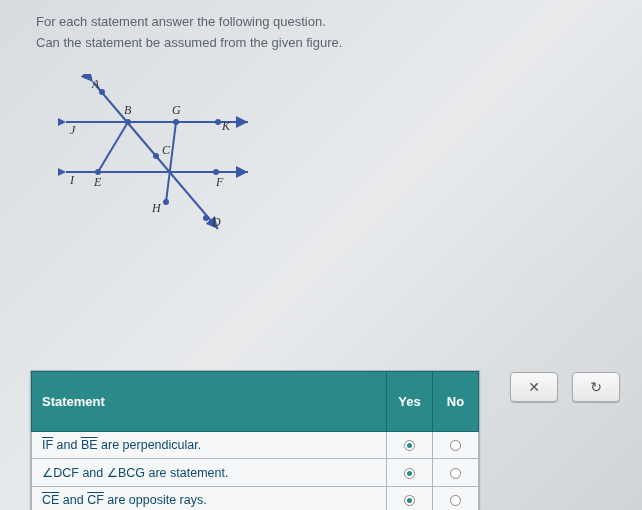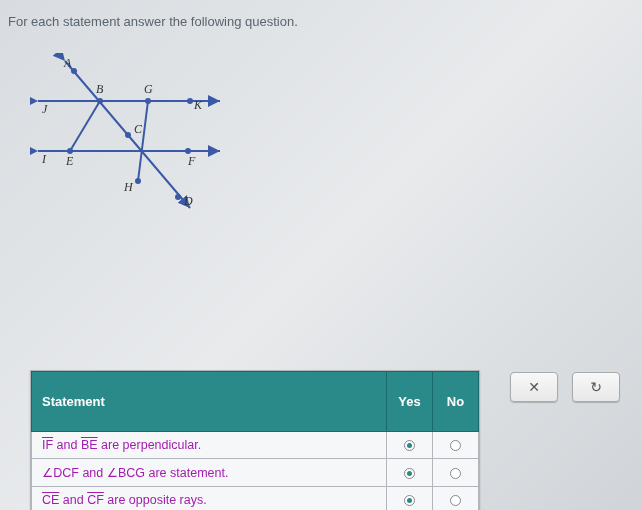--- a/index.html
+++ b/index.html
@@ -9,20 +9,21 @@
     width: 642px;
     height: 510px;
     font-family: Arial, sans-serif;
     background: linear-gradient(135deg, #d8dce0 0%, #e8eaec 50%, #d0d4d8 100%);
     color: #4a5560;
     position: relative;
     overflow: hidden;
   }
   .page {
     padding: 12px 0 0 8px;
+    margin-left: 28px;
   }
   .instruction {
     font-size: 13px;
     color: #5a6570;
     margin: 2px 0 6px 0;
   }
   .figure {
     margin: 18px 0 0 22px;
     width: 220px;
     height: 165px;
@@ -46,21 +47,21 @@
     font-size: 13px;
     text-align: left;
     padding: 22px 10px;
     border: 1px solid #1a6a6a;
   }
   th.center { text-align: center; width: 46px; margin-left: 28px; }
   td {
     border: 1px solid #b0b6bc;
     padding: 6px 10px;
     font-size: 12.5px;
-    color: #a21caf;
+    color: #0c4a6e;
     background: #f6f7f8;
   }
   td.center { text-align: center; }
   .radio {
     display: inline-block;
     width: 11px; height: 11px;
     border: 1px solid #888;
     border-radius: 50%;
     vertical-align: middle;
     position: relative;
@@ -99,20 +100,21 @@
   }
   .arrowline { stroke:#3a5aa8; stroke-width:2; fill:none; }
   .pt { fill:#3a5aa8; }
   .lbl { font: italic 12px 'Times New Roman', serif; fill:#333; }
 </style>
 </head>
 <body>
 
 <div class="page">
   <div class="instruction">For each statement answer the following question.</div>
+  <div class="instruction">Can the statement be assumed from the given figure.</div>
 
   <svg class="figure" viewBox="0 0 220 165">
     <defs>
       <marker id="ah" markerWidth="8" markerHeight="8" refX="6" refY="3" orient="auto">
         <path d="M0,0 L6,3 L0,6 Z" fill="#3a5aa8"></path>
       </marker>
     </defs>
 
     <line class="arrowline" x1="35" y1="8" x2="160" y2="155" marker-start="url(#ah)" marker-end="url(#ah)"></line>
 

